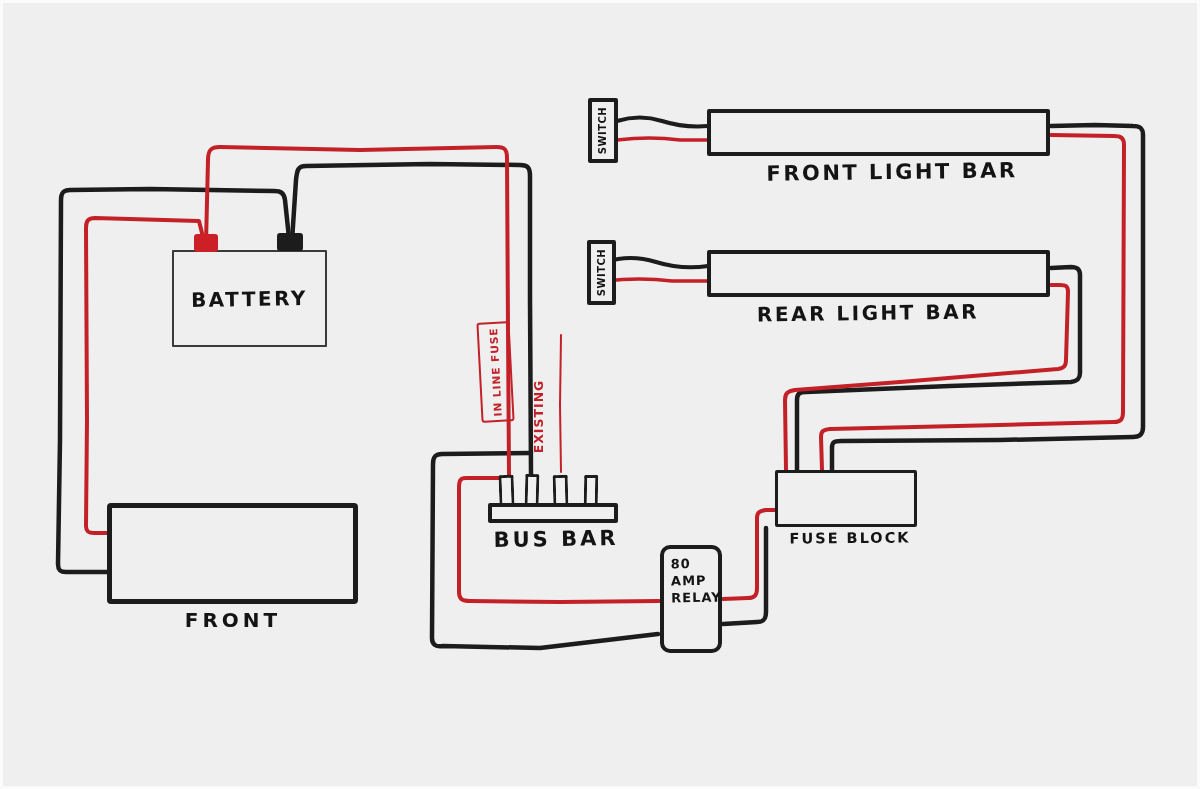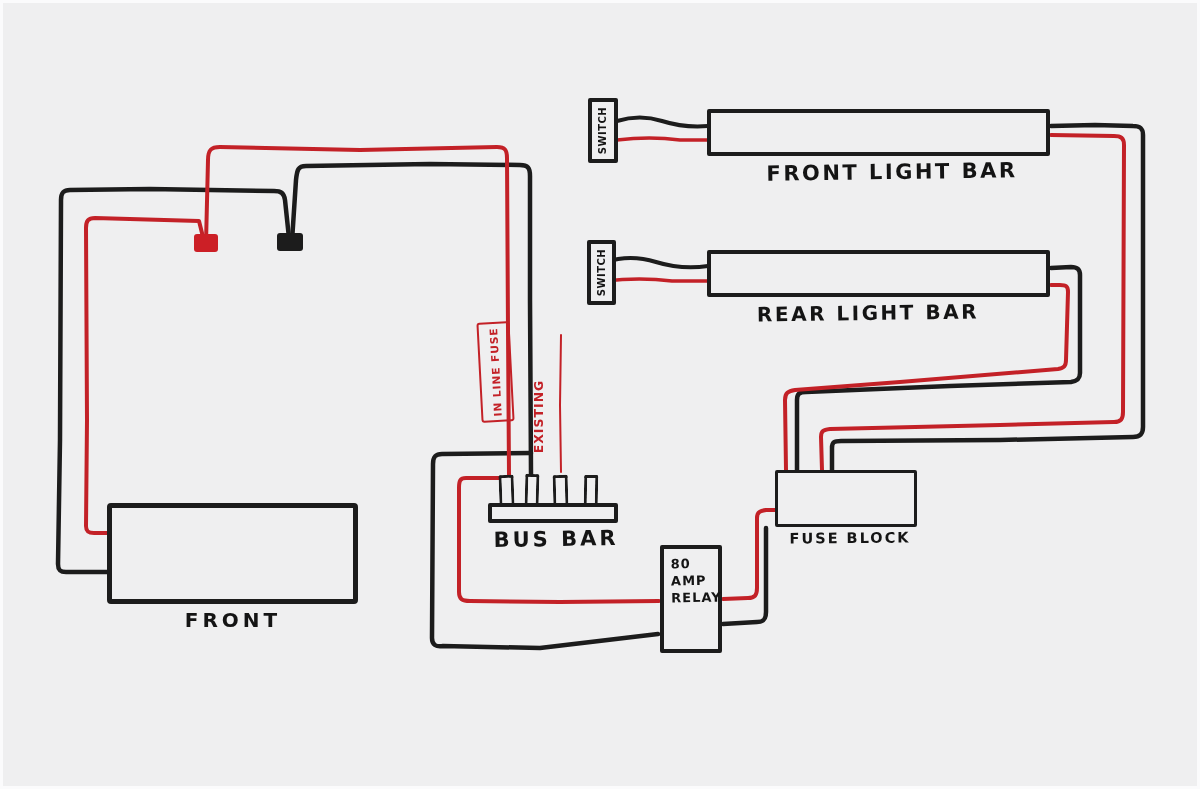--- a/index.html
+++ b/index.html
@@ -19,21 +19,21 @@
 
   .box{position:absolute;z-index:2;background:var(--background,#efeff0);
        border:4px solid var(--box-border,#1c1c1c);border-radius:3px;box-sizing:border-box;}
   .battery{border-width:2px;border-color:var(--battery-border,#3a3a3a);border-radius:1px;
            display:flex;align-items:center;justify-content:center;}
   .terminal{position:absolute;z-index:3;border-radius:3px;}
   .winch{border-width:5px;border-radius:4px;}
   .lightbar{border-width:4px;border-radius:2px;}
   .switchbox{border-width:4px;border-radius:2px;display:flex;align-items:center;justify-content:center;}
   .fuseblock{border-width:3.5px;border-radius:2px;}
-  .relay{border-width:4px;border-radius:2px;padding:7px 0 0 7px;}
+  .relay{border-width:4px;border-radius:10px;padding:7px 0 0 7px;}
   .busbar{border-width:4px;border-radius:2px;}
   .prong{position:absolute;z-index:2;background:var(--background,#efeff0);
          border:3.5px solid var(--box-border,#1c1c1c);border-bottom:none;border-radius:2px 2px 0 0;box-sizing:border-box;}
   .fuselabelbox{position:absolute;z-index:2;border:2.5px solid var(--annotation-red,#c32127);
          border-radius:3px;box-sizing:border-box;transform:rotate(-3deg);
          display:flex;align-items:center;justify-content:center;background:transparent;}
 
   .lbl{position:absolute;z-index:4;color:#141414;font-weight:bold;white-space:nowrap;}
   .lbl.center{transform:translateX(-50%);}
   .hand{letter-spacing:2.5px;}
@@ -62,20 +62,23 @@
     <path class="wire-red" d="M507,478 L466,478 C460,478 459,481 459,488 L459,592 C459,599 462,601 470,601 L560,602 L659,601"></path>
     <path class="wire-red" d="M203,237 L199,221 L95,218 C88,218 86,221 86,228 L87,420 L86,526 C86,531 88,533 94,533 L107,533"></path>
     <path class="wire-red" d="M723,599 L748,598 C755,598 757,595 757,588 L757,518 C757,512 760,511 766,510 L776,510"></path>
     <path class="wire-red" d="M786,470 L785,400 C785,393 788,391 795,390 L900,382 L1058,369 C1064,368 1066,366 1066,360 L1068,292 C1068,286 1066,285 1060,285 L1051,285"></path>
     <path class="wire-red" d="M822,470 L821,437 C821,431 823,430 830,429 L1000,425 L1114,422 C1121,422 1123,419 1123,412 L1124,145 C1124,138 1121,136 1114,136 L1051,135"></path>
     <path class="wire-red-sm" d="M617,140 Q650,136 680,140 L708,140"></path>
     <path class="wire-red-sm" d="M605,281 Q640,277 672,281 L708,281"></path>
     <path class="wire-thin" d="M561,335 L560,405 L561,472"></path>
   </svg>
 
+  <div class="box battery" style="left:172px;top:250px;width:155px;height:97px;">
+    <div class="lbl hand" style="position:static;font-size:20px;transform:rotate(-1deg);">BATTERY</div>
+  </div>
   <div class="terminal" style="left:194px;top:234px;width:24px;height:18px;background:var(--terminal-red,#cc1f26);"></div>
   <div class="terminal" style="left:277px;top:233px;width:26px;height:18px;background:var(--terminal-black,#1c1c1c);"></div>
 
   <div class="box winch" style="left:107px;top:503px;width:251px;height:101px;"></div>
   <div class="lbl hand center" style="left:233px;top:608px;font-size:20px;letter-spacing:4px;">FRONT</div>
 
   <div class="prong" style="left:499px;top:475px;width:15px;height:30px;transform:rotate(-2deg);"></div>
   <div class="prong" style="left:525px;top:474px;width:14px;height:31px;transform:rotate(1.5deg);"></div>
   <div class="prong" style="left:553px;top:475px;width:15px;height:30px;transform:rotate(-1.5deg);"></div>
   <div class="prong" style="left:584px;top:475px;width:14px;height:30px;transform:rotate(1deg);"></div>

